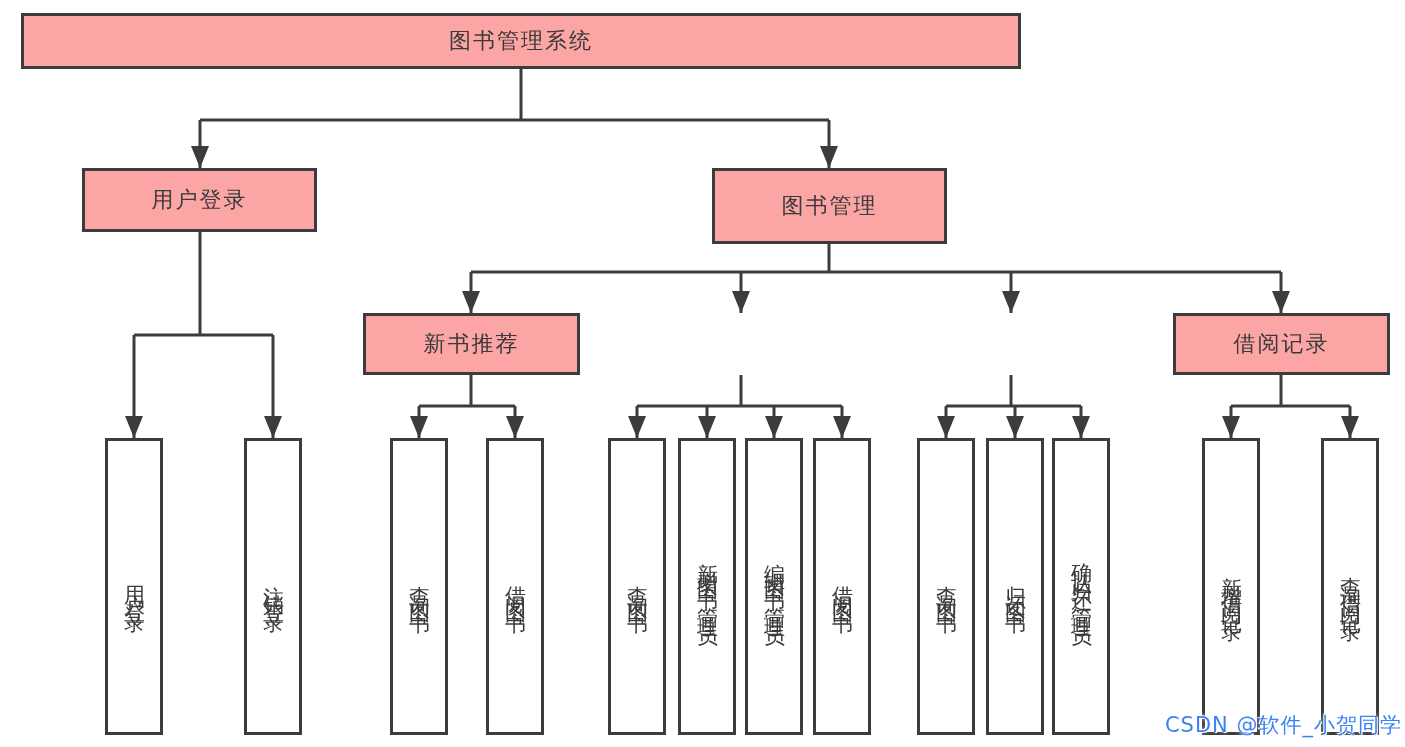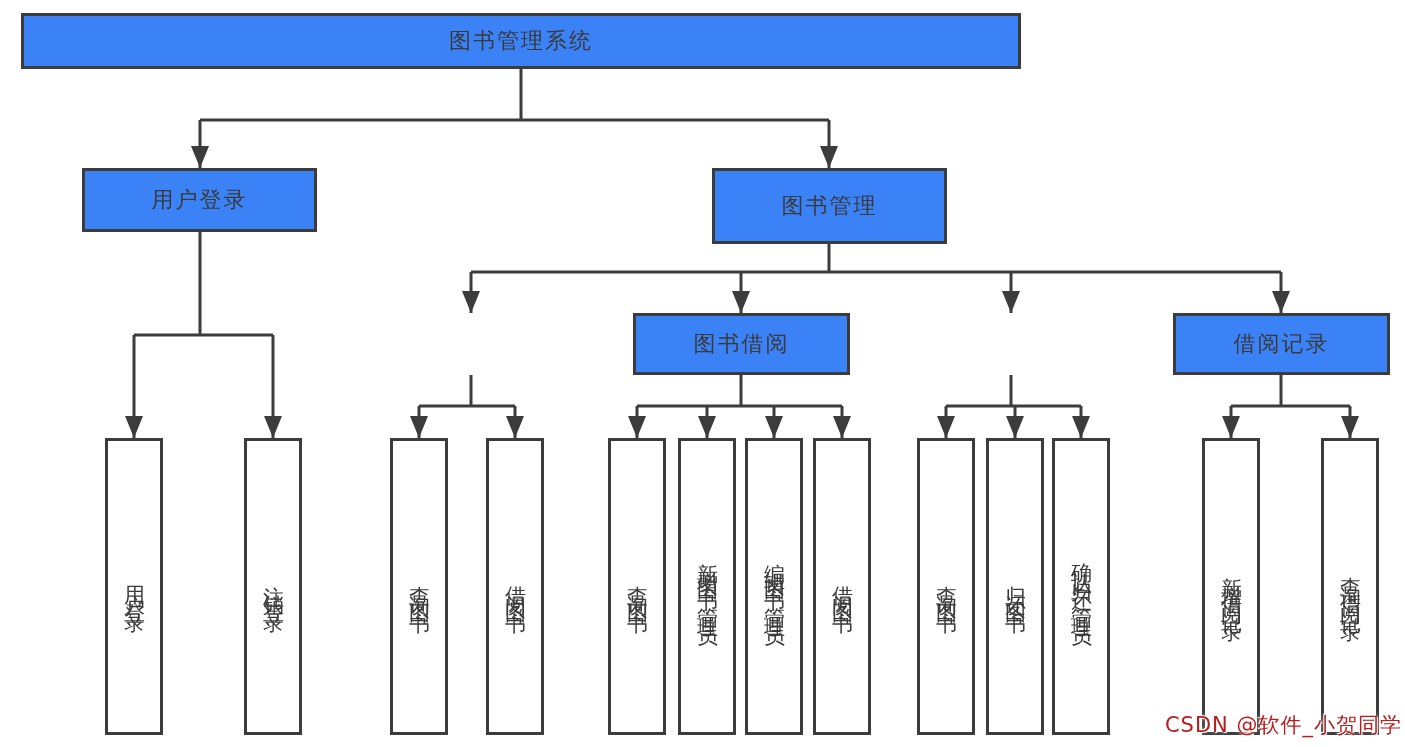--- a/index.html
+++ b/index.html
@@ -17,21 +17,21 @@
   }
   #stage svg.connectors {
     position: absolute;
     left: 0;
     top: 0;
   }
   .hbox {
     position: absolute;
     box-sizing: border-box;
     border: 3px solid #3c3c3c;
-    background: #3b82f6;
+    background: #fca5a5;
     display: flex;
     align-items: center;
     justify-content: center;
     font-size: 22px;
     letter-spacing: 2px;
     color: #3a3a3a;
     white-space: nowrap;
   }
   .vbox {
     position: absolute;
@@ -52,21 +52,21 @@
     letter-spacing: 9px;
     line-height: 1;
     color: #3a3a3a;
     white-space: nowrap;
   }
   .watermark {
     position: absolute;
     right: 3px;
     top: 711px;
     font-size: 21px;
-    color: #b91c1c;
+    color: #3b82f6;
     letter-spacing: 1px;
     text-shadow: 1px 1px 0 #ffffff, -1px -1px 0 #ffffff, 0 0 4px #ffffff;
     white-space: nowrap;
     z-index: 10;
   }
 </style>
 </head>
 <body>
 
 <div id="stage">
@@ -109,21 +109,21 @@
       <polygon points="1222,416 1240,416 1231,438"></polygon>
       <polygon points="1341,416 1359,416 1350,438"></polygon>
     </g>
   </svg>
 
   <div class="hbox" style="left:21px; top:13px; width:1000px; height:56px;">图书管理系统</div>
 
   <div class="hbox" style="left:82px; top:168px; width:235px; height:64px;">用户登录</div>
   <div class="hbox" style="left:712px; top:168px; width:235px; height:76px;">图书管理</div>
 
-  <div class="hbox" style="left:633px; top:313px; width:217px; height:62px;">图书借阅</div>
+  <div class="hbox" style="left:363px; top:313px; width:217px; height:62px;">新书推荐</div>
   <div class="hbox" style="left:1173px; top:313px; width:217px; height:62px;">借阅记录</div>
 
   <div class="vbox" style="left:105px;">
     <span class="vtext">用户登录</span>
   </div>
   <div class="vbox" style="left:244px;">
     <span class="vtext">注销登录</span>
   </div>
 
   <div class="vbox" style="left:390px;">

